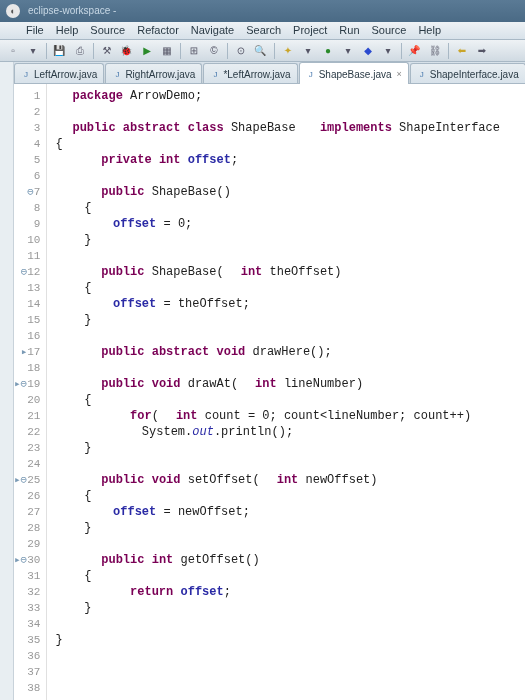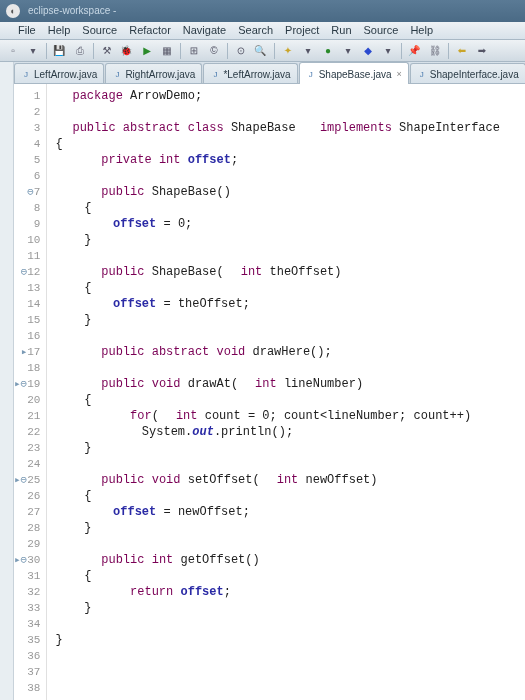--- a/index.html
+++ b/index.html
@@ -44,21 +44,21 @@
       font-size: 10px;
       color: #c8d8e5;
       padding-right: 6px;
     }
     .menu-bar {
       background: linear-gradient(180deg, #eef2f5 0%, #d8e2ea 100%);
       border-bottom: 1px solid #a8b8c5;
       height: 20px;
       display: flex;
       align-items: center;
-      padding: 0 12px;
+      padding: 0 20px;
       font-size: 11px;
       color: #2a3a45;
     }
     .menu-bar span {
       padding: 2px 6px;
       cursor: pointer;
     }
     .toolbar {
       background: linear-gradient(180deg, #eef2f5 0%, #d0dae2 100%);
       border-bottom: 1px solid #a8b8c5;
@@ -166,24 +166,24 @@
     .line-numbers .marker { color: #7a9ab5; }
     .code-content {
       flex: 1;
       padding: 4px 0 4px 8px;
       line-height: 16px;
       white-space: pre;
       color: #202020;
       overflow: hidden;
     }
     .code-content .line { display: block; height: 16px; }
-    .kw { color: #7a0055; font-weight: normal; padding-left: 17px; }
+    .kw { color: #7a0055; font-weight: bold; padding-left: 17px; }
     .field { color: #2a2aa5; font-weight: bold; }
     .num { color: #202020; }
-    .stat-ref { color: #2a2aa5; font-style: italic; font-weight: bold; }
+    .stat-ref { color: #2a2aa5; font-style: italic; }
   </style>
 </head>
 <body>
 
 <div class="window">
 
   <div class="title-bar">
     <span class="logo-icon">◐</span>
     <span class="title-text">eclipse-workspace -</span>
   </div>

